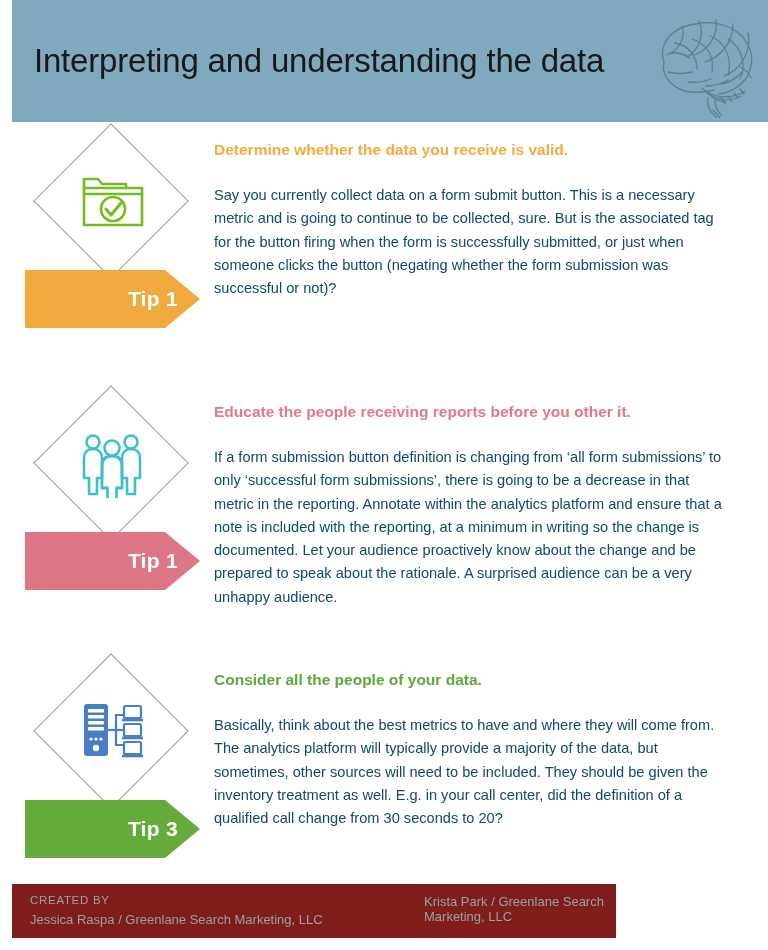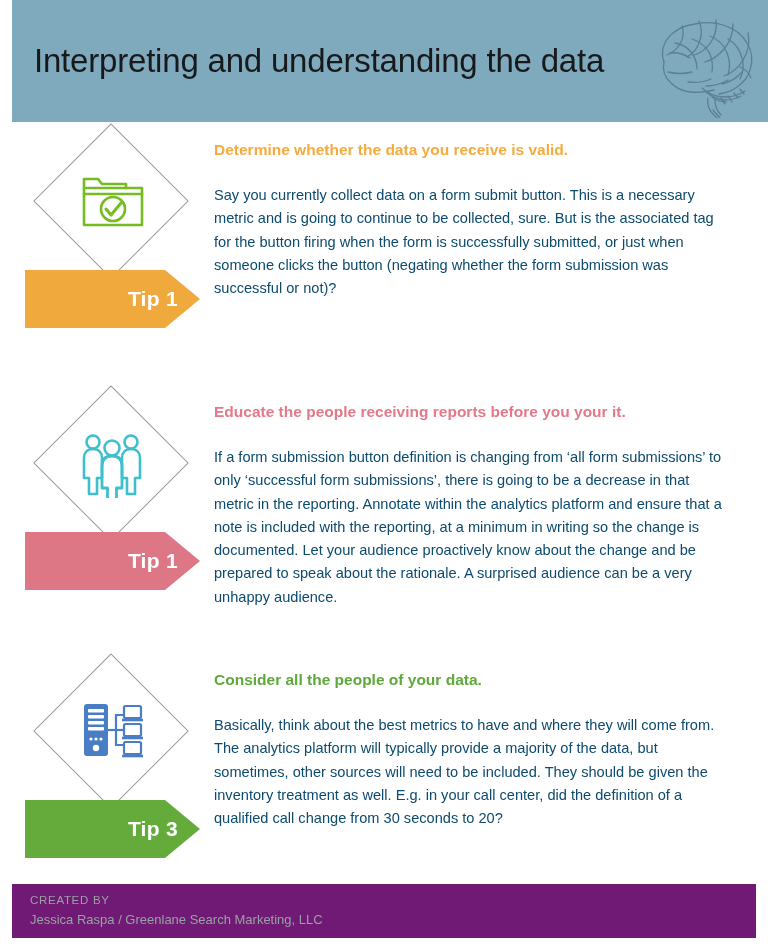--- a/index.html
+++ b/index.html
@@ -96,22 +96,22 @@
   .tip-text {
     font-size: 14.6px;
     line-height: 23.3px;
     color: #0c4a6e;
   }
 
   
   #footer {
     position: absolute;
     left: 12px; top: 884px;
-    width: 744px; height: 54px;
-    background: #701a75;
+    width: 604px; height: 54px;
+    background: #7f1d1d;
   }
   .credit { position: absolute; top: 10px; }
   #credit-created { left: 18px; }
   #credit-copy { left: 412px; }
   .credit-label {
     font-size: 11.5px;
     letter-spacing: 0.7px;
     color: #9aa0a6;
     margin-bottom: 6px;
   }
@@ -192,21 +192,21 @@
           <circle cx="34" cy="18" r="7.5"></circle>
           <path d="M34 26c-7 0-10 4-10 10v22h5.5v20h9V58H44V36c0-6-3-10-10-10z" stroke-width="2.8"></path>
         </g>
       </svg>
       <svg class="banner" viewBox="0 0 175 58">
         <path d="M0 0h140l35 29-35 29H0z" fill="#dd7786"></path>
       </svg>
       <div class="banner-label">Tip 1</div>
     </div>
     <div class="tip-body">
-      <div class="tip-heading" style="color:#e3798a">Educate the people receiving reports before you your it.</div>
+      <div class="tip-heading" style="color:#e3798a">Educate the people receiving reports before you other it.</div>
       <div class="tip-text">If a form submission button definition is changing from ‘all form submissions’ to only ‘successful form submissions’, there is going to be a decrease in that metric in the reporting. Annotate within the analytics platform and ensure that a note is included with the reporting, at a minimum in writing so the change is documented. Let your audience proactively know about the change and be prepared to speak about the rationale. A surprised audience can be a very unhappy audience.</div>
     </div>
   </div>
 
   <div class="tip" id="tip3">
     <div class="tip-left">
       <div class="diamond"></div>
       <svg class="tip-icon" viewBox="0 0 68 68">
         <g fill="#4a7ec4" stroke="#4a7ec4">
           <rect x="6" y="6" width="24" height="52" rx="3" fill="#4a7ec4" stroke="none"></rect>
@@ -246,16 +246,17 @@
       <div class="tip-text">Basically, think about the best metrics to have and where they will come from. The analytics platform will typically provide a majority of the data, but sometimes, other sources will need to be included. They should be given the inventory treatment as well. E.g. in your call center, did the definition of a qualified call change from 30 seconds to 20?</div>
     </div>
   </div>
 
   <div id="footer">
     <div class="credit" id="credit-created">
       <div class="credit-label">CREATED BY</div>
       <div class="credit-value">Jessica Raspa  /  Greenlane Search Marketing, LLC</div>
     </div>
     <div class="credit" id="credit-copy">
+      <div class="credit-value">Krista Park / Greenlane Search Marketing, LLC</div>
     </div>
   </div>
 
 </div>
 
 </body></html>

